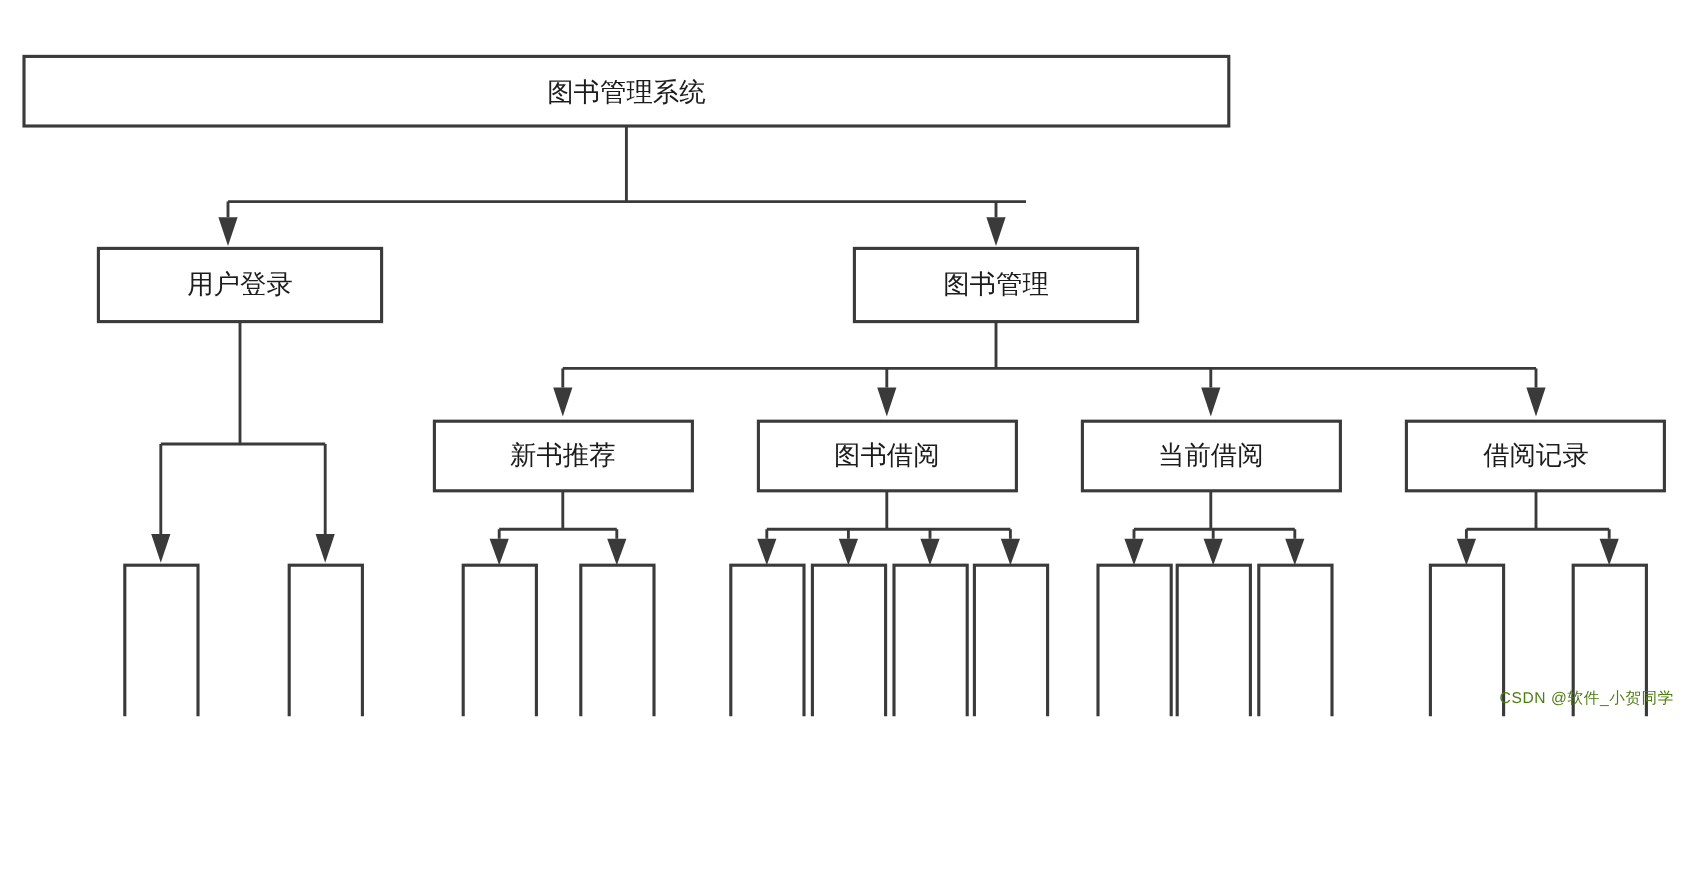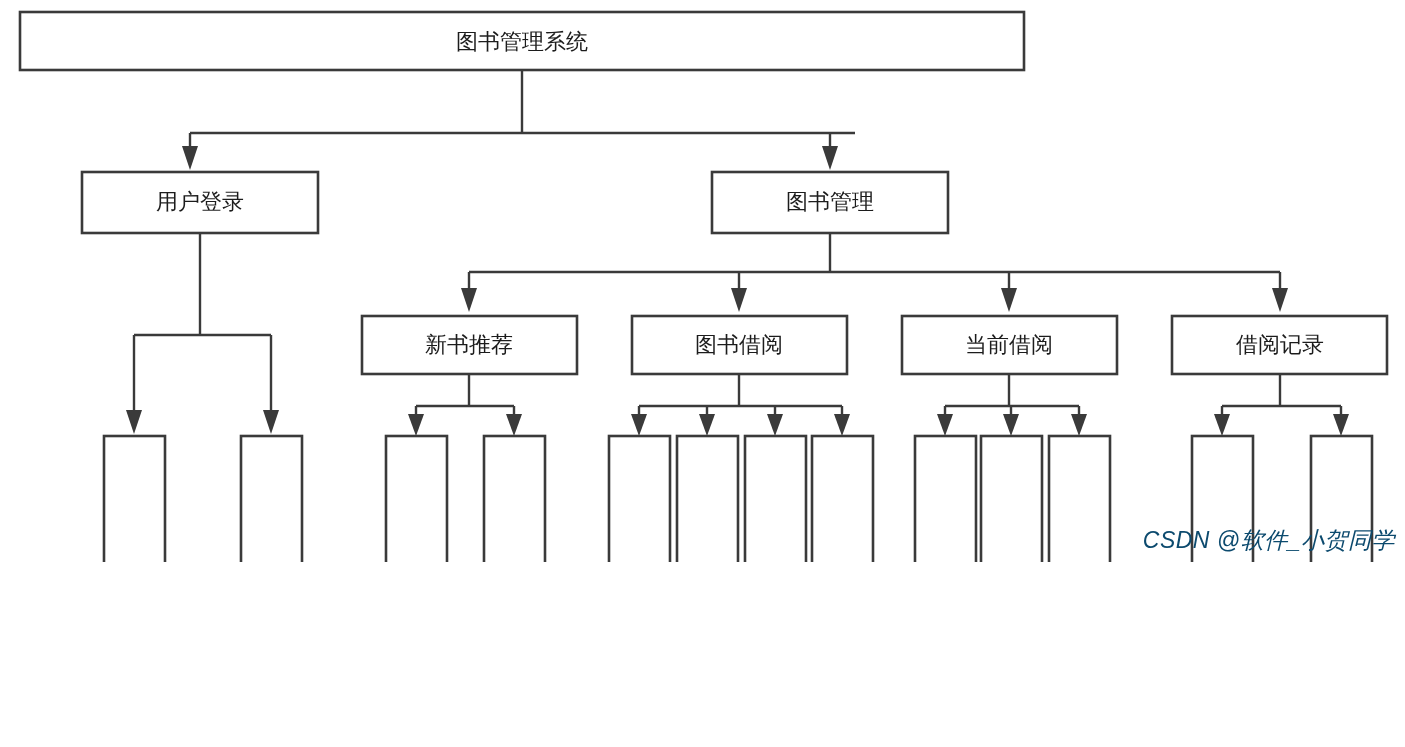--- a/index.html
+++ b/index.html
@@ -9,20 +9,21 @@
   }
   body {
     font-family: "Liberation Sans", "DejaVu Sans", sans-serif;
   }
   #canvas {
     position: relative;
     width: 1405px;
     height: 562px;
     background: #ffffff;
     overflow: hidden;
+    margin-top: 35px;
   }
   svg.diagram {
     position: absolute;
     left: 0;
     top: 0;
     width: 1405px;
     height: 747px;
   }
   .node-box {
     fill: #ffffff;
@@ -61,25 +62,24 @@
     justify-content: center;
     text-align: center;
     white-space: normal;
     pointer-events: none;
   }
   .watermark {
     position: absolute;
     right: 10px;
     bottom: 6px;
     font-family: "Liberation Sans", "DejaVu Sans", sans-serif;
-    font-size: 23px;
-    color: #0c4a6e;
+    font-size: 13px;
+    color: #4d7c0f;
     letter-spacing: 0.5px;
     white-space: nowrap;
-    font-style: italic;
   }
 </style>
 </head>
 <body>
 
 <div id="canvas">
 
   <svg class="diagram" viewBox="0 0 1405 747">
 
     <g>

